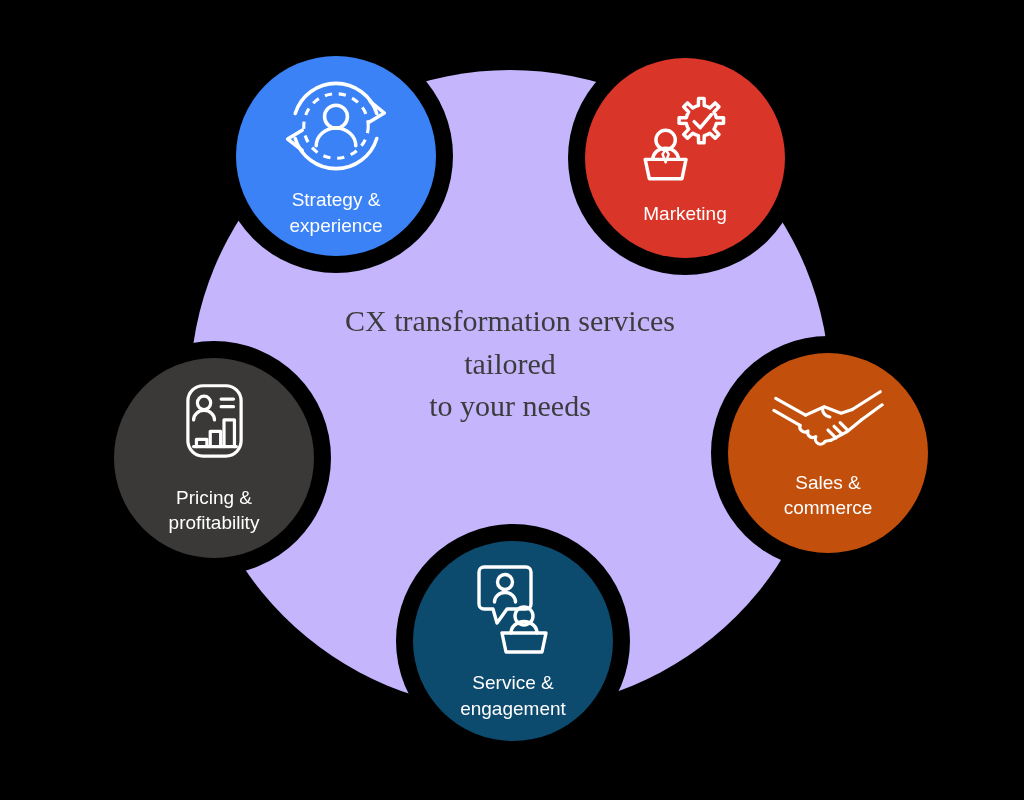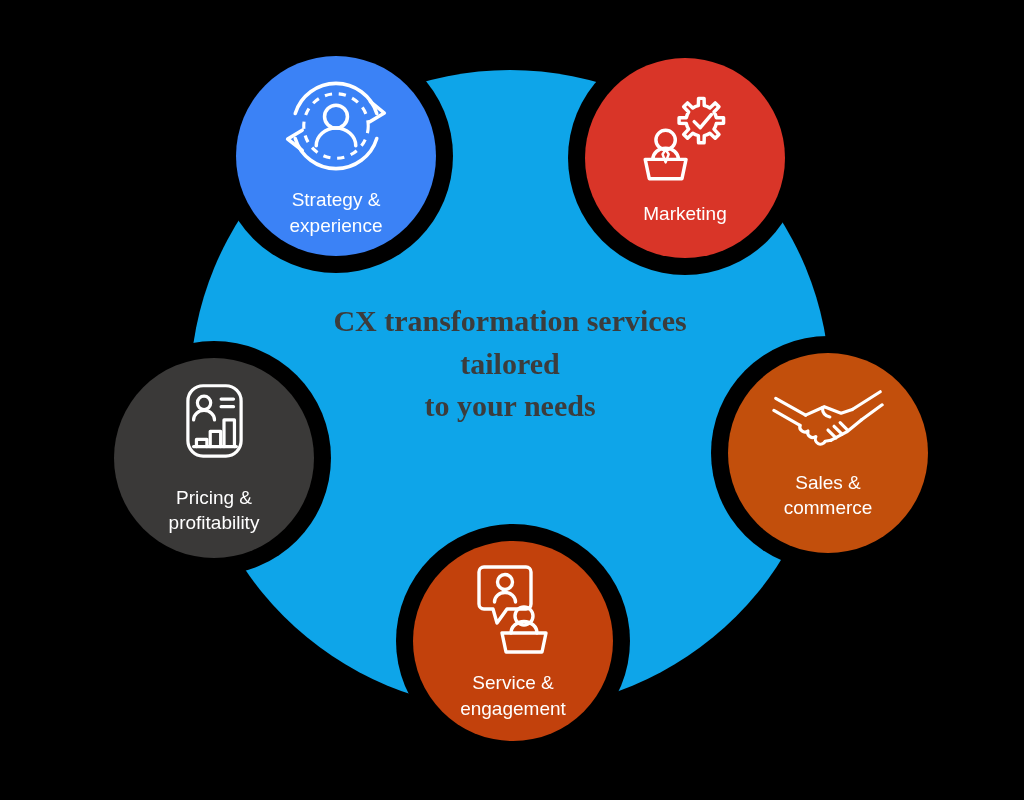--- a/index.html
+++ b/index.html
@@ -33,21 +33,21 @@
   .node-marketing{left:585px;top:58px;}
   .node-sales{left:728px;top:353px;}
   .node-service{left:413px;top:541px;}
   .node-pricing{left:114px;top:358px;}
 </style>
 </head>
 <body>
 
 <div class="canvas">
 
-  <div class="center-circle" style="background-color: #0ea5e9; font-weight: bold;">
+  <div class="center-circle" style="background-color: #c4b5fd;">
     <div class="title">CX transformation services
 tailored
 to your needs</div>
   </div>
 
   <div class="node node-strategy" style="background-color: #3b82f6;">
     <span>
       <svg width="104" height="104" viewBox="0 0 100 100">
         <circle class="ic-dash" cx="50" cy="50" r="31"></circle>
         <path class="ic" d="M10.8,38 A41,41 0 0 1 89.2,38"></path>
@@ -97,21 +97,21 @@
         <path class="ic" d="M54,23 q0,8 8,10"></path>
         <path class="ic" d="M60,47 l8.5,8.5"></path>
         <path class="ic" d="M66.5,43 l8.5,8.5"></path>
         <path class="ic" d="M73,39 l8,8"></path>
       </svg>
     </span>
     <div class="label">Sales &amp;
 commerce</div>
   </div>
 
-  <div class="node node-service" style="background-color: #c2410c;">
+  <div class="node node-service" style="background-color: #0c4a6e;">
     <span>
       <svg width="100" height="100" viewBox="0 0 100 100">
         <path class="ic" d="M21,6 H63 A5,5 0 0 1 68,11 V43 A5,5 0 0 1 63,48 H44 L34,62 L30,48 H21 A5,5 0 0 1 16,43 V11 A5,5 0 0 1 21,6 Z"></path>
         <circle class="ic" cx="42" cy="21" r="7.5"></circle>
         <path class="ic" d="M31.5,41 a10.5,9.5 0 0 1 21,0"></path>
         <circle class="ic" cx="61" cy="55" r="9"></circle>
         <path class="ic" d="M48,72 a13,11.5 0 0 1 26,0"></path>
         <path class="ic" d="M39,72 L83,72 L79,91 L43,91 Z"></path>
       </svg>
     </span>

